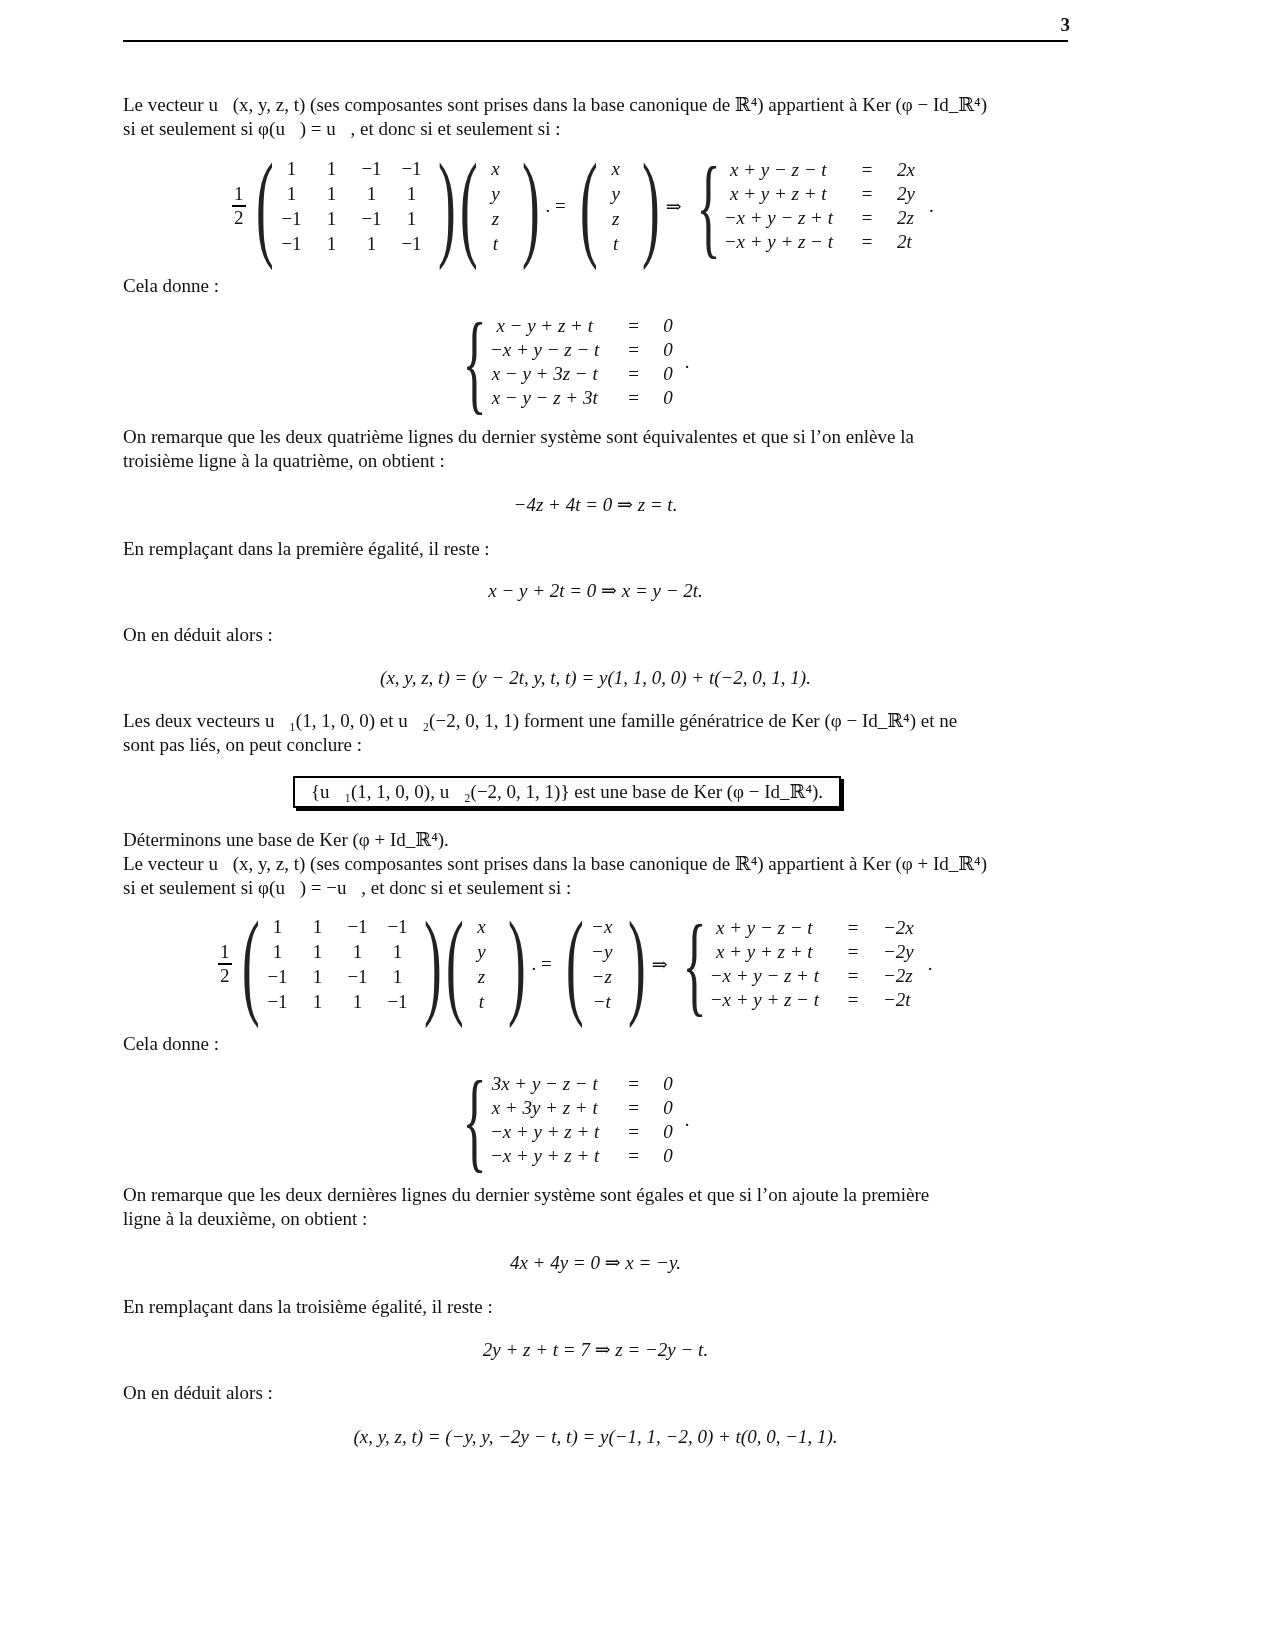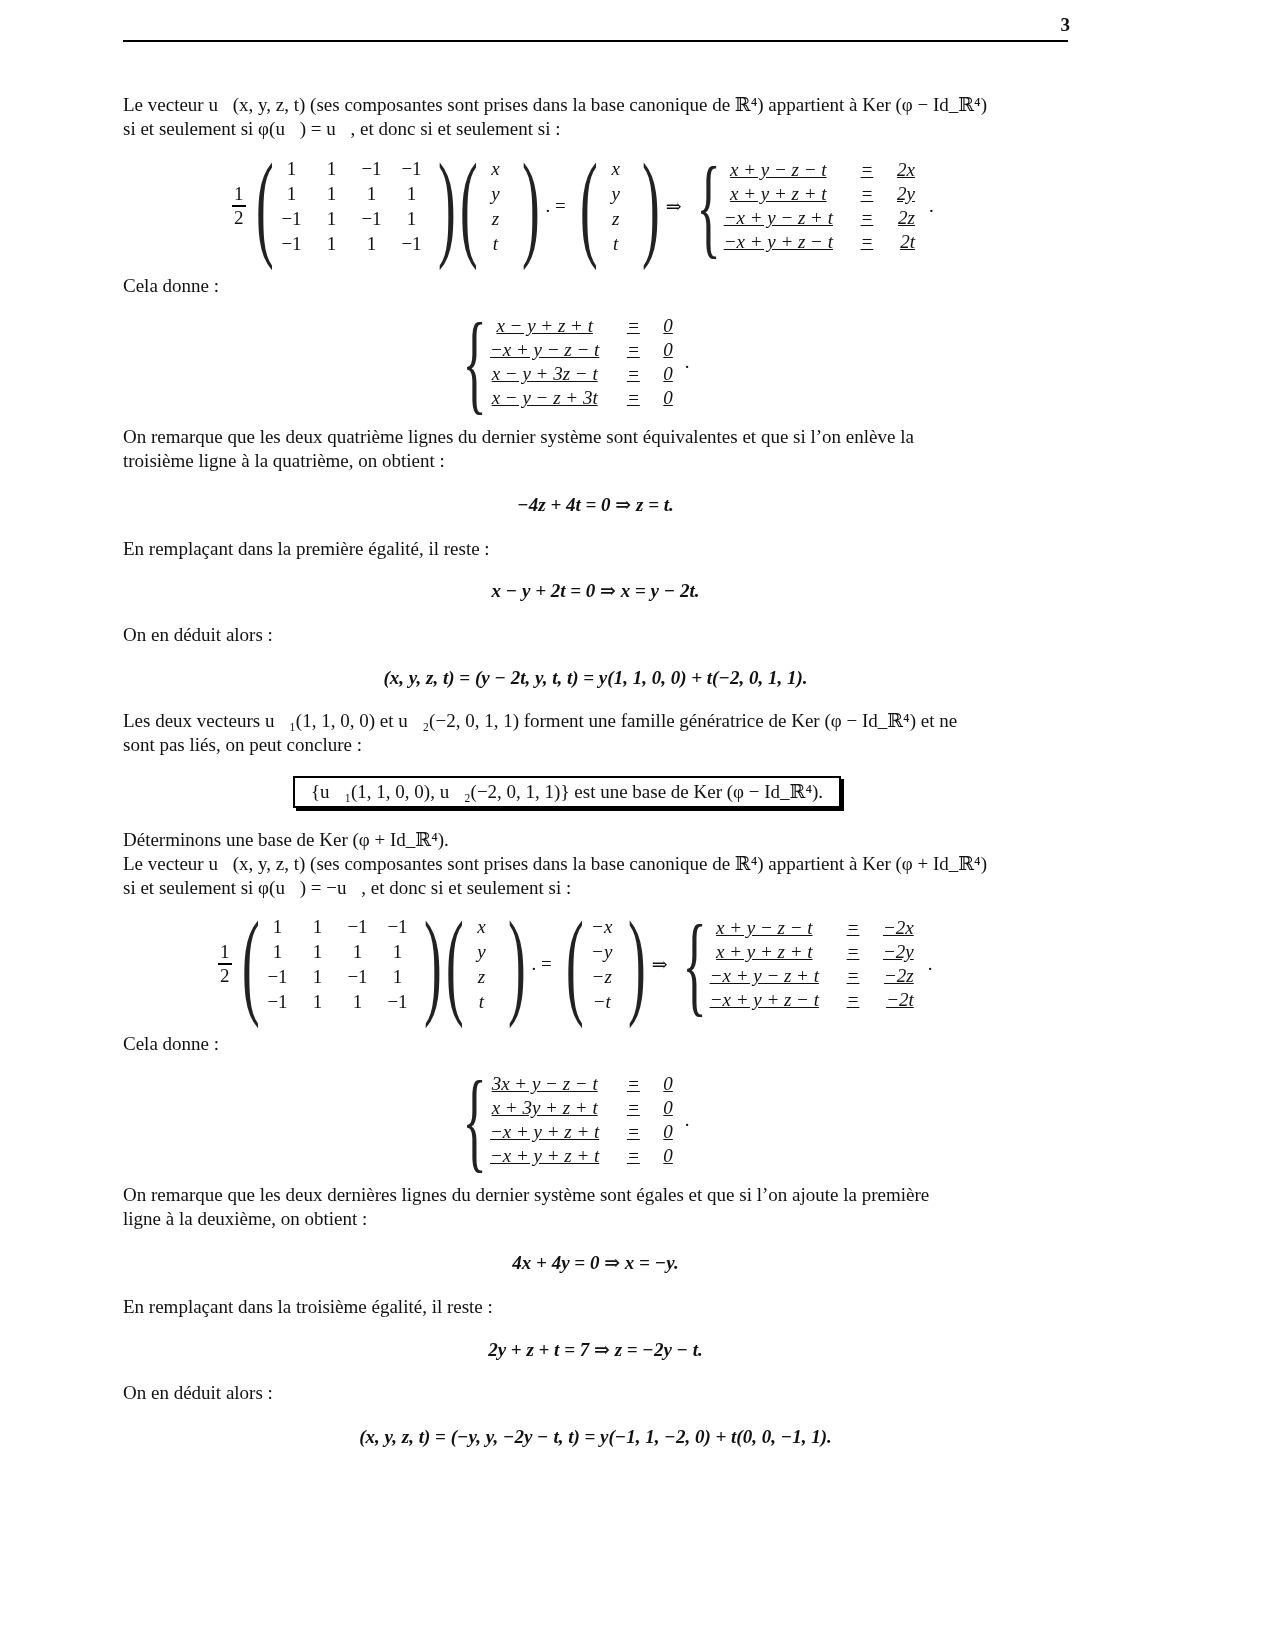--- a/index.html
+++ b/index.html
@@ -4,37 +4,37 @@
   <style>
     html, body { margin: 0; padding: 0; background: #ffffff; }
     body {
       width: 1275px; height: 1650px; position: relative; overflow: hidden;
       font-family: "Liberation Serif", "DejaVu Serif", serif;
       color: #111; font-size: 19px;
     }
     .page-number { position: absolute; top: 14px; left: 1040px; width: 30px; text-align: right; font-weight: bold; font-size: 19px; }
     .header-rule { position: absolute; top: 40px; left: 123px; width: 945px; height: 2px; background: #000; }
     .para { position: absolute; left: 123px; width: 945px; line-height: 25px; margin: 0; }
-    .center { position: absolute; left: 123px; width: 945px; text-align: center; line-height: 25px; font-weight: bold; }
+    .center { position: absolute; left: 123px; width: 945px; text-align: center; line-height: 25px; }
     i, .m { font-style: italic; }
     .mathblock { position: absolute; display: flex; align-items: center; }
     .frac { display: inline-flex; flex-direction: column; align-items: center; margin-right: 4px; }
     .frac .num { border-bottom: 2px solid #000; padding: 0 2px; line-height: 22px; }
     .frac .den { line-height: 22px; }
     .paren { font-size: 118px; line-height: 100px; transform: scaleX(0.45); display: inline-block; width: 22px; text-align: center; font-weight: 100; color: #222; }
     .matrix { display: grid; grid-template-columns: repeat(4, 40px); row-gap: 0; }
     .matrix span, .col span { text-align: center; line-height: 25px; }
     .col { display: grid; grid-template-columns: 40px; }
     .sym { margin: 0 8px; }
     .brace { font-size: 112px; line-height: 100px; transform: scaleX(0.45); display: inline-block; width: 24px; text-align: center; color: #222; }
-    .system { display: grid; grid-template-columns: auto 48px auto; text-decoration: underline; }
+    .system { display: grid; grid-template-columns: auto 48px auto; }
     .system span { line-height: 24px; }
     .system .l { text-align: center; padding: 0 10px; }
     .system .e { text-align: center; }
-    .system .r { text-align: right; padding-left: 6px; }
+    .system .r { text-align: left; padding-left: 6px; }
     .boxed { position: absolute; left: 293px; top: 776px; border: 2px solid #000; padding: 2px 16px; box-shadow: 3px 3px 0 #000; line-height: 24px; }
   </style>
 </head>
 <body>
 
 <div class="page-number">3</div>
 <div class="header-rule"></div>
 
 <p class="para" style="top:92px">Le vecteur u⃗(x, y, z, t) (ses composantes sont prises dans la base canonique de ℝ⁴) appartient à Ker (φ − Id_ℝ⁴)</p>
 <p class="para" style="top:116px">si et seulement si φ(u⃗) = u⃗, et donc si et seulement si :</p>

